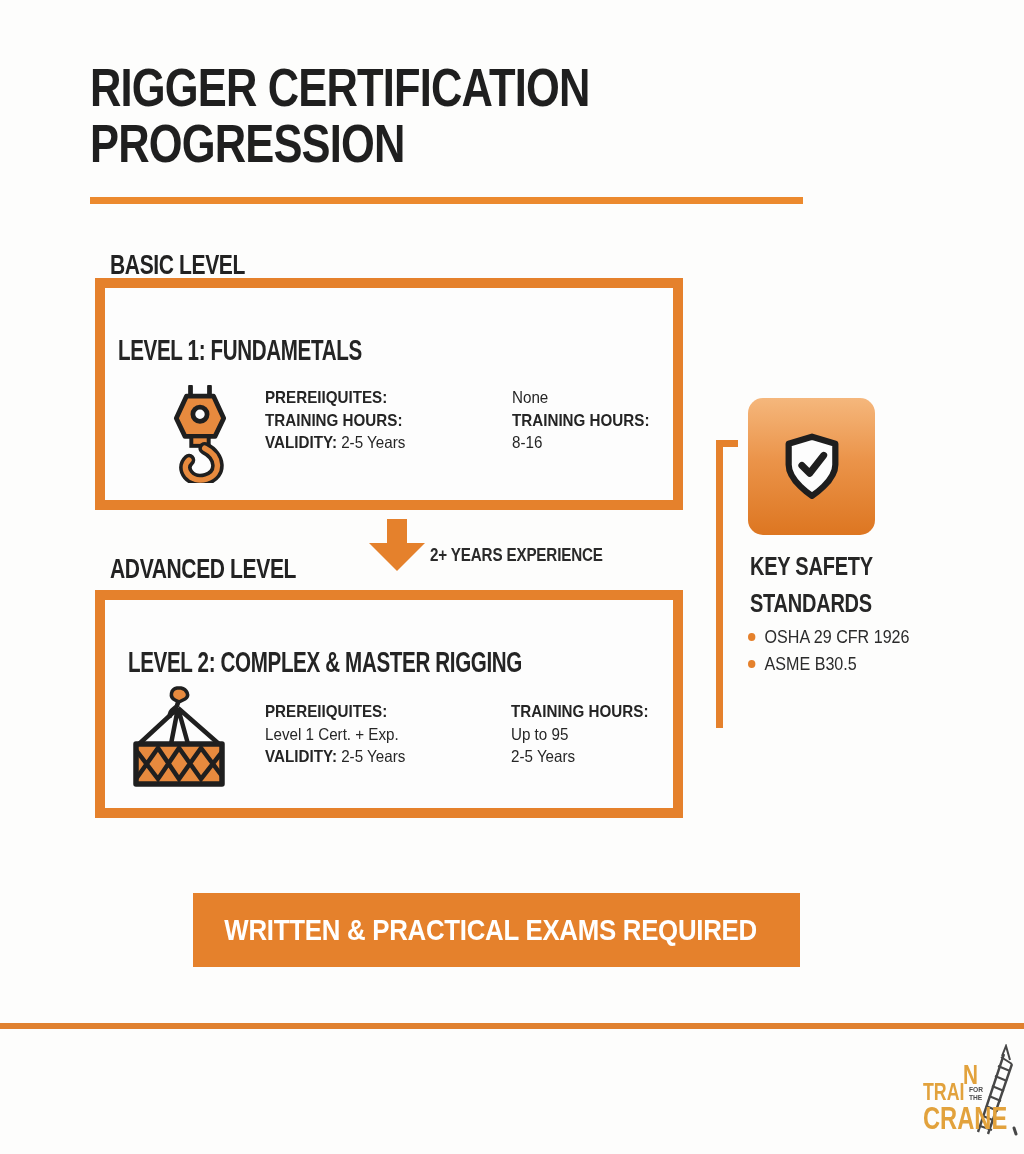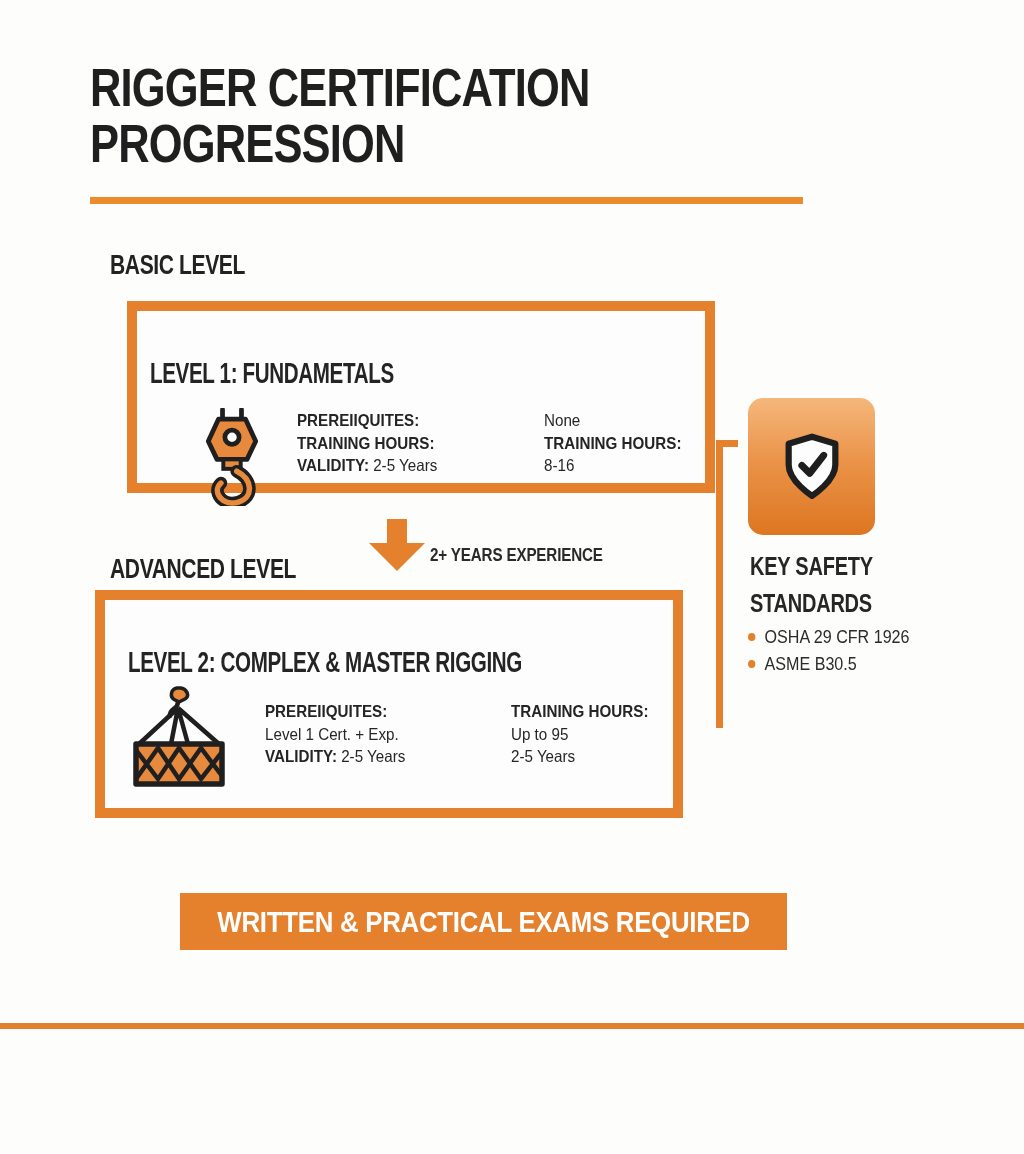--- a/index.html
+++ b/index.html
@@ -34,21 +34,21 @@
     letter-spacing:-.5px;transform:scaleX(.78);transform-origin:left top;
     white-space:nowrap;
   }
   .section-label.basic{top:250px;}
   .section-label.advanced{top:554px;}
   
   .lvl-box{
     position:absolute;left:95px;width:588px;
     border:10px solid var(--orange);background:#fdfdfd;
   }
-  .lvl-box.one{top:301px;height:192px;margin-left:32px;}
+  .lvl-box.one{top:278px;height:232px;}
   .lvl-box.two{top:590px;height:228px;padding-left:35px;}
   .box-title{
     position:absolute;font-size:29px;font-weight:700;color:#242424;
     letter-spacing:-.5px;transform:scaleX(.71);transform-origin:left top;
     white-space:nowrap;
   }
   .lvl-box.one .box-title{left:13px;top:46px;}
   .lvl-box.two .box-title{left:23px;top:46px;}
   .box-icon{position:absolute;}
   .lvl-box.one .box-icon{left:56px;top:97px;width:78px;height:98px;}
@@ -97,22 +97,22 @@
   }
   .standards-list li{
     position:relative;padding-left:18px;font-size:17.5px;line-height:26.5px;color:#2b2b2b;
   }
   .standards-list li .dot{
     position:absolute;left:0;top:9px;width:8px;height:8px;border-radius:50%;
     background:var(--orange);
   }
   
   .exam-banner{
-    position:absolute;left:180px;top:893px;width:607px;height:57px;
-    background:var(--orange);display:flex;align-items:center;justify-content:center;
+    position:absolute;left:193px;top:893px;width:607px;height:74px;
+    background:var(--orange);display:flex;align-items:center;justify-content:flex-end;
   }
   .exam-banner span{
     font-size:30px;font-weight:700;color:#ffffff;letter-spacing:-.3px;
     transform:scaleX(.86);transform-origin:center;white-space:nowrap;
   }
   
   .footer-rule{position:absolute;left:0;top:1023px;width:1024px;height:6px;background:#e0812f;}
   .footer-text{position:absolute;left:628px;top:1058px;width:340px;text-align:center;}
   .brand-name{
     display:block;font-size:25px;font-weight:700;color:#3d3d3d;
@@ -222,14 +222,29 @@
     <li><span class="dot"></span><span>ASME B30.5</span></li>
   </ul>
 
   <div class="exam-banner">
     <span>WRITTEN &amp; PRACTICAL EXAMS REQUIRED</span>
   </div>
 
   <div class="footer-rule"></div>
 
 
+  <div class="brand-logo">
+    <svg viewBox="0 0 102 94" aria-hidden="true">
+      <path d="M60 88 L86 10 M70 90 L94 20" fill="none" stroke="#474747" stroke-width="2.4"></path>
+      <path d="M62 82 L74 86 M65 72 L77 77 M68 62 L80 67 M71 52 L83 57 M74 42 L86 47 M77 32 L89 37 M80 22 L92 27 M83 13 L94 20" fill="none" stroke="#474747" stroke-width="2"></path>
+      <path d="M84 12 L88 2 L92 16" fill="none" stroke="#474747" stroke-width="2"></path>
+      <path d="M96 84 l2 6" fill="none" stroke="#474747" stroke-width="3" stroke-linecap="round"></path>
+    </svg>
+    <span class="logo-train">TRAI</span>
+    <span class="logo-n">N</span>
+    <span class="logo-forthe">
+      <span>FOR</span>
+      <span>THE</span>
+    </span>
+    <span class="logo-crane">CRANE</span>
+  </div>
 
 </div>
 
 </body></html>

